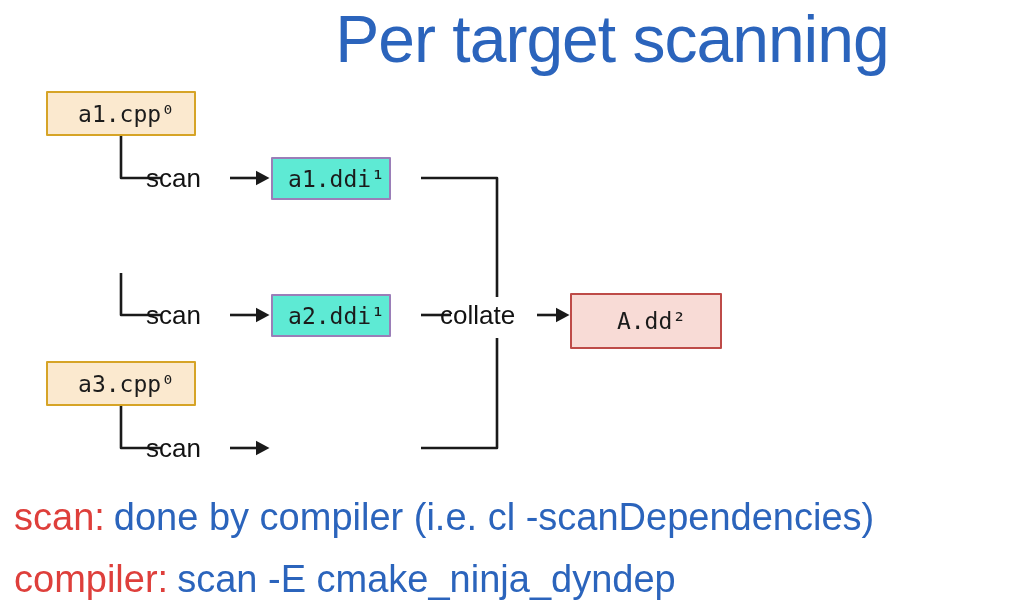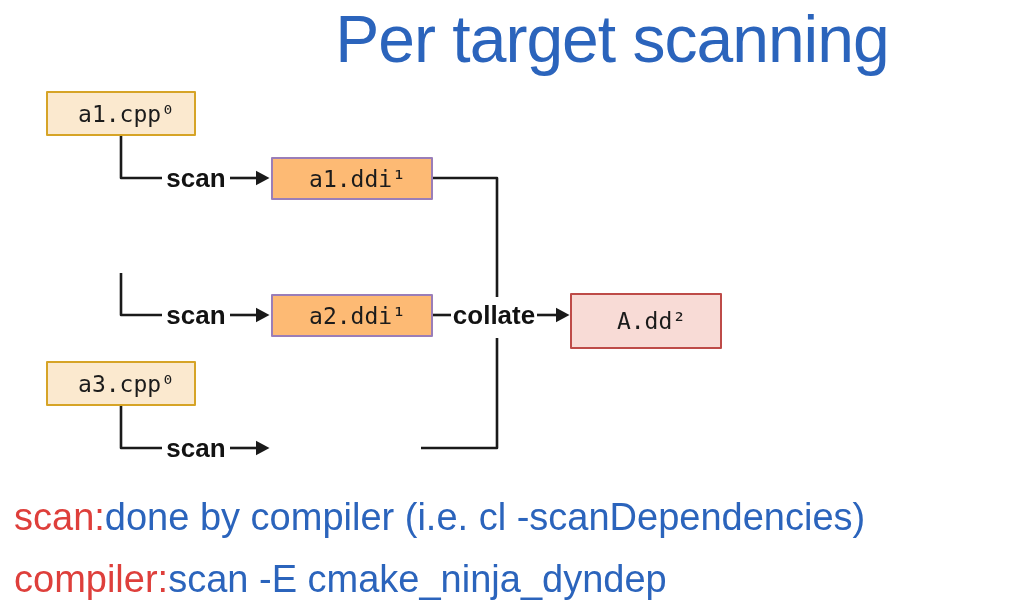--- a/index.html
+++ b/index.html
@@ -8,30 +8,30 @@
          font-family:"Liberation Sans",sans-serif;}
   .title{position:absolute;left:612px;top:2px;transform:translateX(-50%);
          font-size:66px;line-height:74px;letter-spacing:-1px;
          color:#2B64BC;white-space:nowrap;}
   svg.wires{position:absolute;left:0;top:0;}
   .node{position:absolute;box-sizing:border-box;display:flex;align-items:center;
         justify-content:center;font-family:"DejaVu Sans Mono",monospace;
         font-size:23px;color:#1b1b1b;border-radius:1px;padding-left:11px;}
   .node.src{left:46px;width:150px;height:45px;
             background:#FBE9CF;border:2.5px solid #D6A427;}
-  .node.ddi{left:271px;width:162px;height:43px;
-            background:#fdba74;border:2.5px solid #9A7EB8;}
+  .node.ddi{left:271px;width:120px;height:43px;
+            background:#5eead4;border:2.5px solid #9A7EB8;}
   .node.result{left:570px;width:152px;height:56px;
             background:#F8DBD6;border:2.5px solid #BE4B48;}
   .conn-label{position:absolute;font-size:26px;line-height:32px;color:#121212;
-              text-align:center;white-space:nowrap;font-weight:bold;}
+              white-space:nowrap;}
   .legend-line{position:absolute;left:14px;font-size:38px;line-height:46px;
                white-space:nowrap;}
   .legend-term{color:#DE3F3B;margin-top:46px;}
-  .legend-desc{color:#2B64BC;}
+  .legend-desc{color:#2B64BC;margin-left:9px;}
 </style>
 </head>
 <body>
 
 <div class="slide">
 
   <div class="title">Per target scanning</div>
 
   <svg class="wires" width="1024" height="490" viewBox="0 0 1024 490">
     <g fill="none" stroke="#1a1a1a" stroke-width="2.6" stroke-linejoin="round" stroke-linecap="butt">

